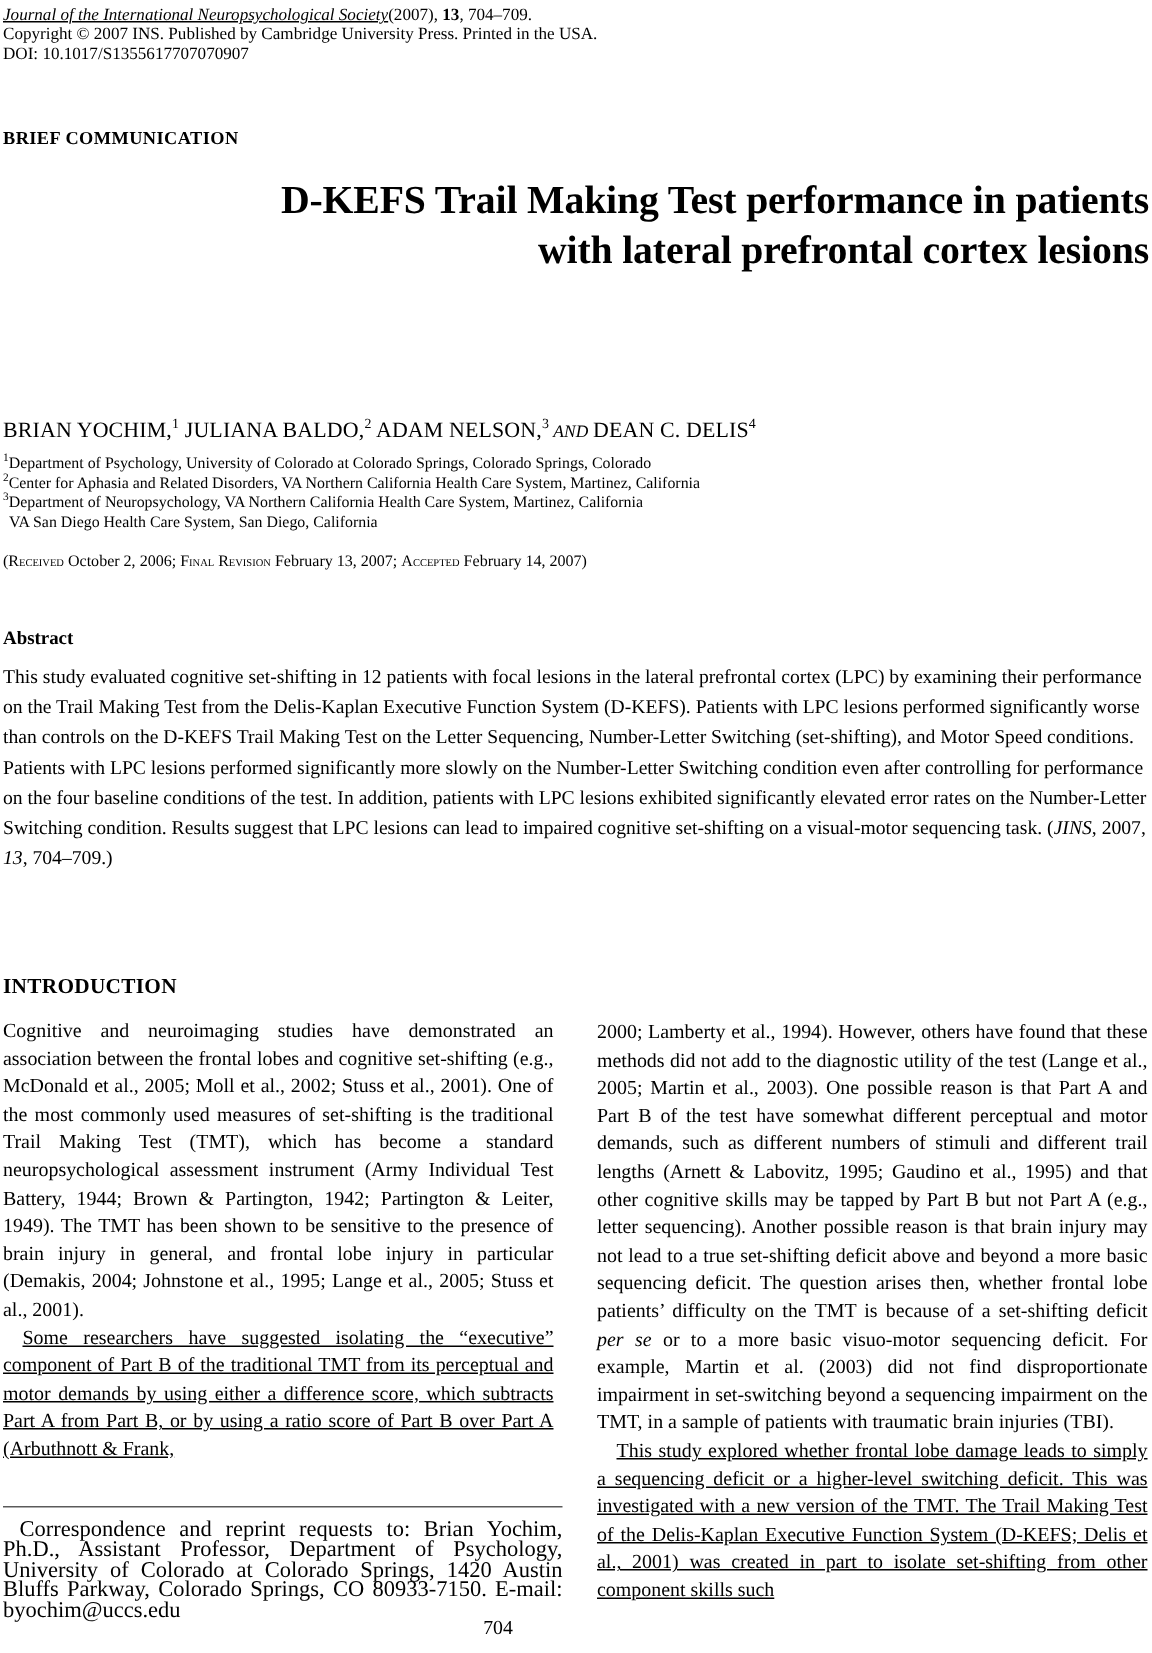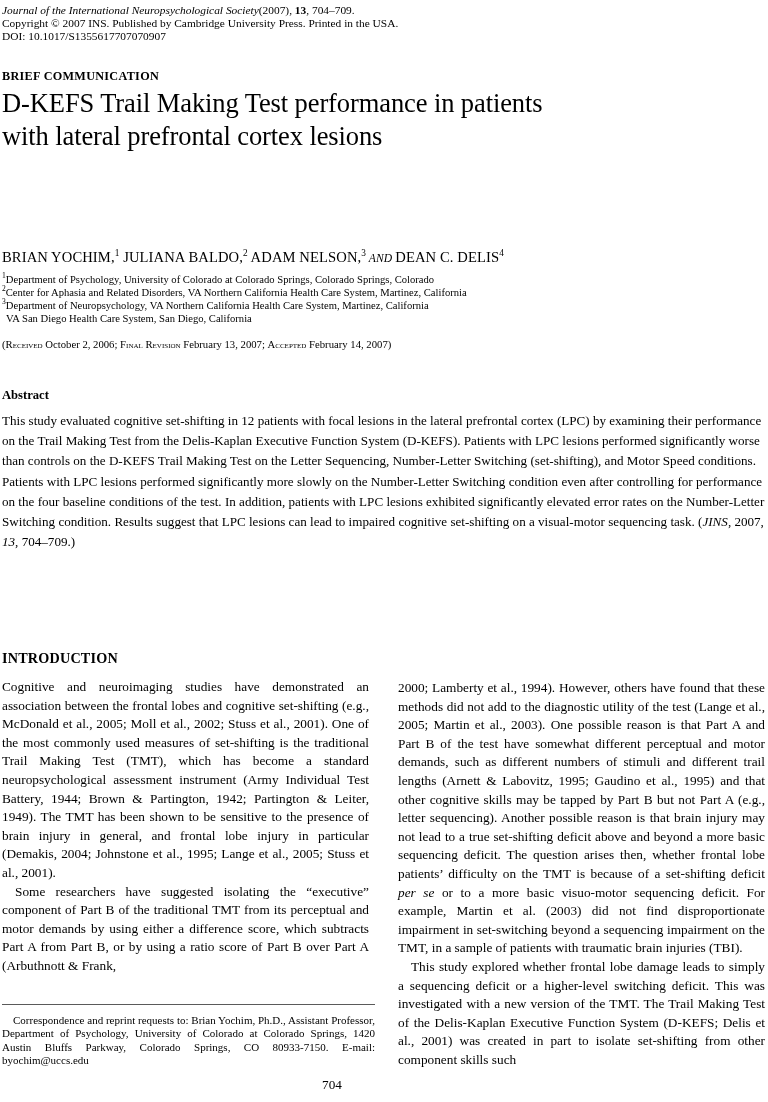--- a/index.html
+++ b/index.html
@@ -28,38 +28,39 @@
     width: 764px;
   }
 
   
   .masthead {
     font-size: 11.4px;
     line-height: 13.2px;
     padding-top: 4px;
   }
   .masthead .line { white-space: nowrap; }
-  .masthead i { font-style: italic; }
+  .masthead i { font-style: italic; text-decoration: underline; }
   .masthead b { font-weight: bold; }
 
   
   .brief-comm {
     font-size: 12.2px;
     font-weight: bold;
     letter-spacing: 0.3px;
-    margin-top: 25px;
+    margin-top: 41px;
   }
 
   
   .title {
     font-size: 26.5px;
     line-height: 33px;
-    font-weight: normal;
-    margin-top: 3px;
+    font-weight: bold;
+    margin-top: 17px;
     letter-spacing: -0.1px;
+    text-align: right;
   }
   .title .tline { display: block; }
 
   
   .authors {
     font-size: 14.6px;
     margin-top: 96px;
     letter-spacing: 0.1px;
   }
   .authors .sc { font-size: 11.6px; font-style: italic; }
@@ -123,39 +124,39 @@
     margin: 0 0 11px 0;
   }
   .col p {
     margin: 0;
     font-size: 13.3px;
     line-height: 18.6px;
     text-align: justify;
     text-justify: inter-word;
     hyphens: none;
   }
-  .col p.indent { text-indent: 13px; }
+  .col p.indent { text-indent: 13px; text-decoration: underline; }
   .col p i { font-style: italic; }
   .col .spacer-top { height: 29px; }
 
   
   .footnote-wrap {
     position: absolute;
     left: 2px;
     top: 1004px;
     width: 373px;
   }
   .footnote-rule {
     width: 373px;
     height: 1px;
     background: #5a5a5a;
     margin: 0 0 9px 0;
   }
   .footnote {
-    font-size: 11px;
+    font-size: 15px;
     line-height: 13.4px;
     text-align: justify;
     text-indent: 11px;
   }
 
   
   .page-number {
     position: absolute;
     left: 0;
     top: 1077px;

